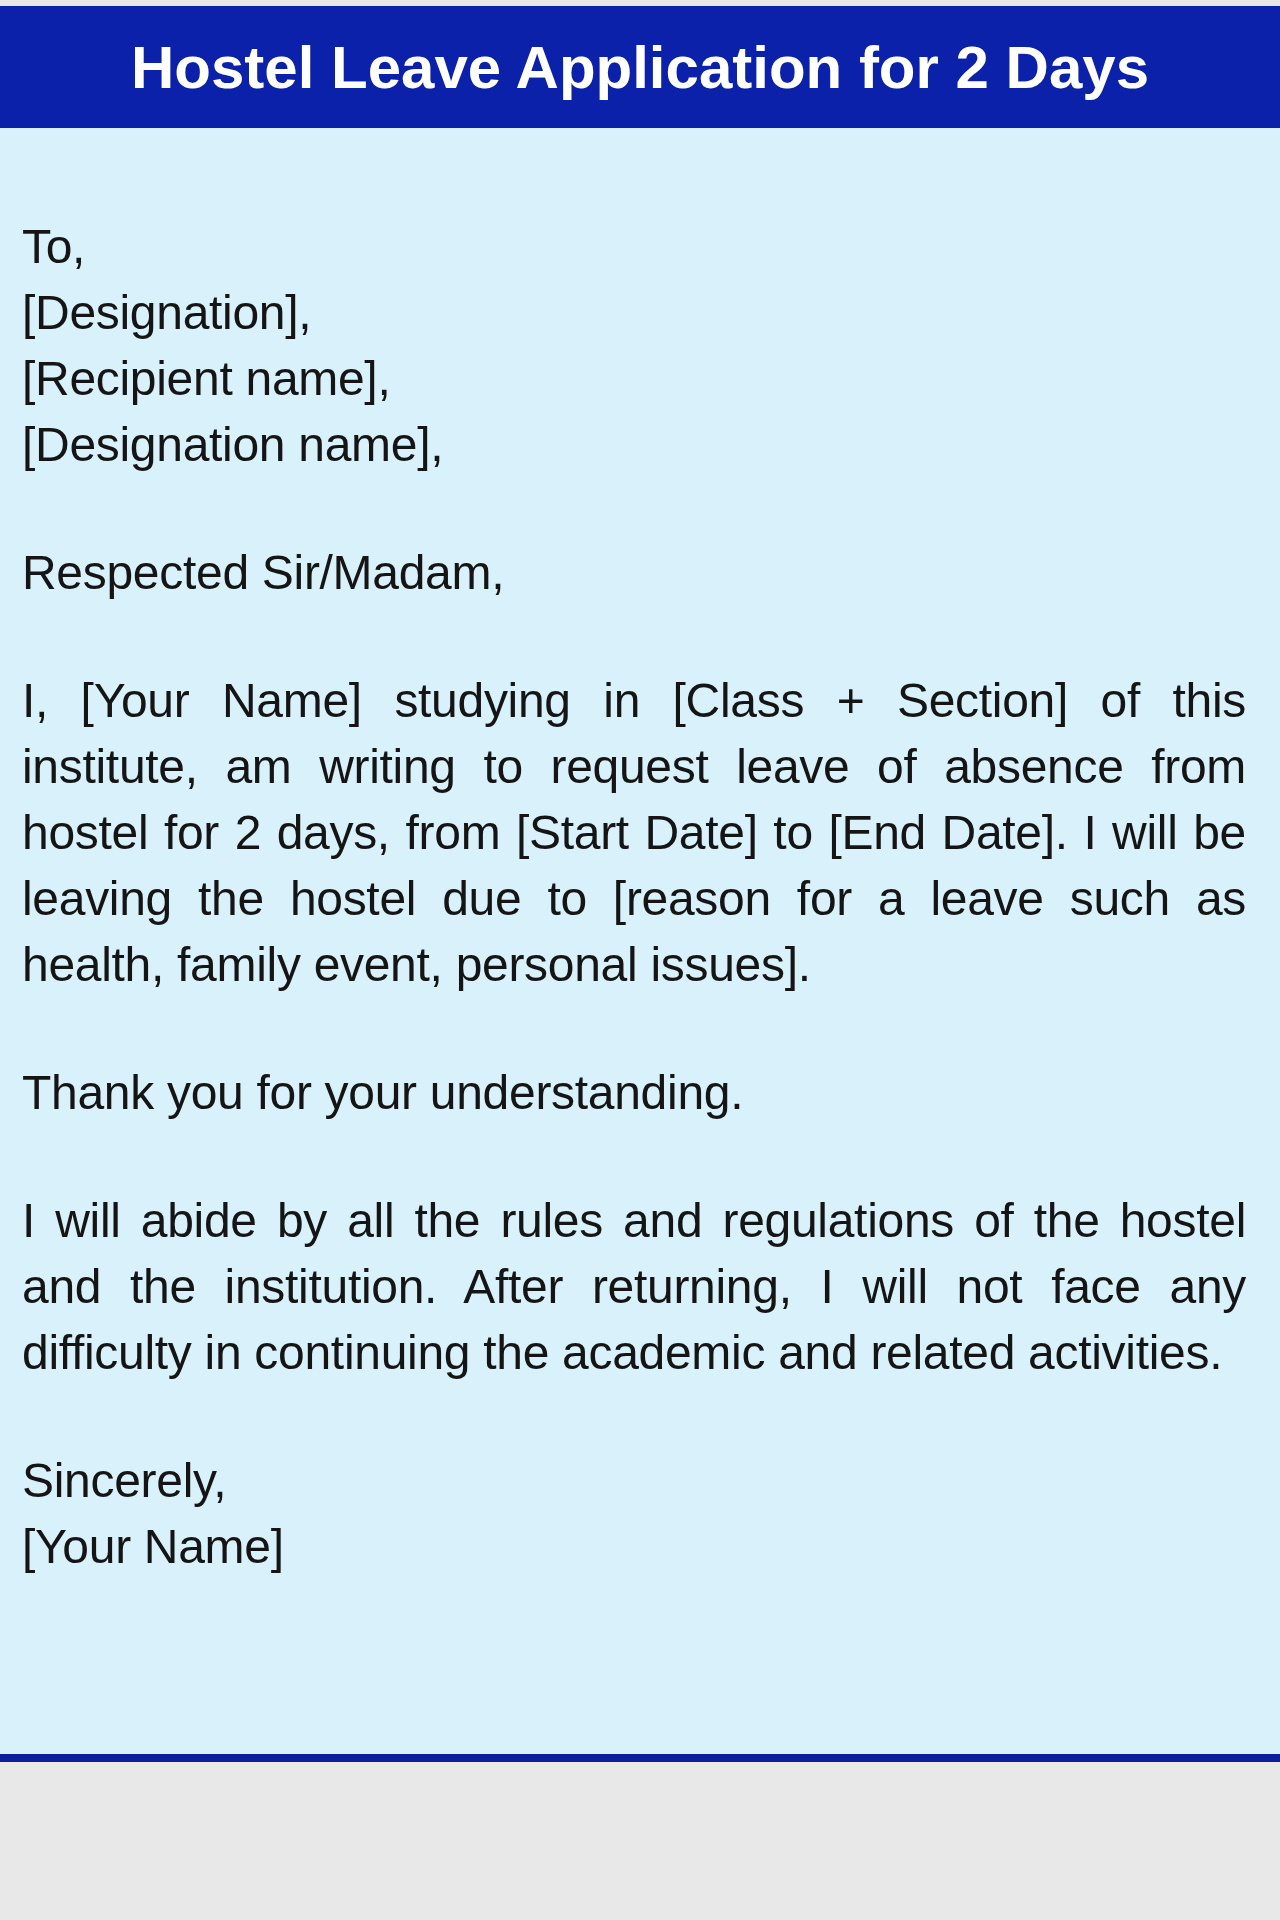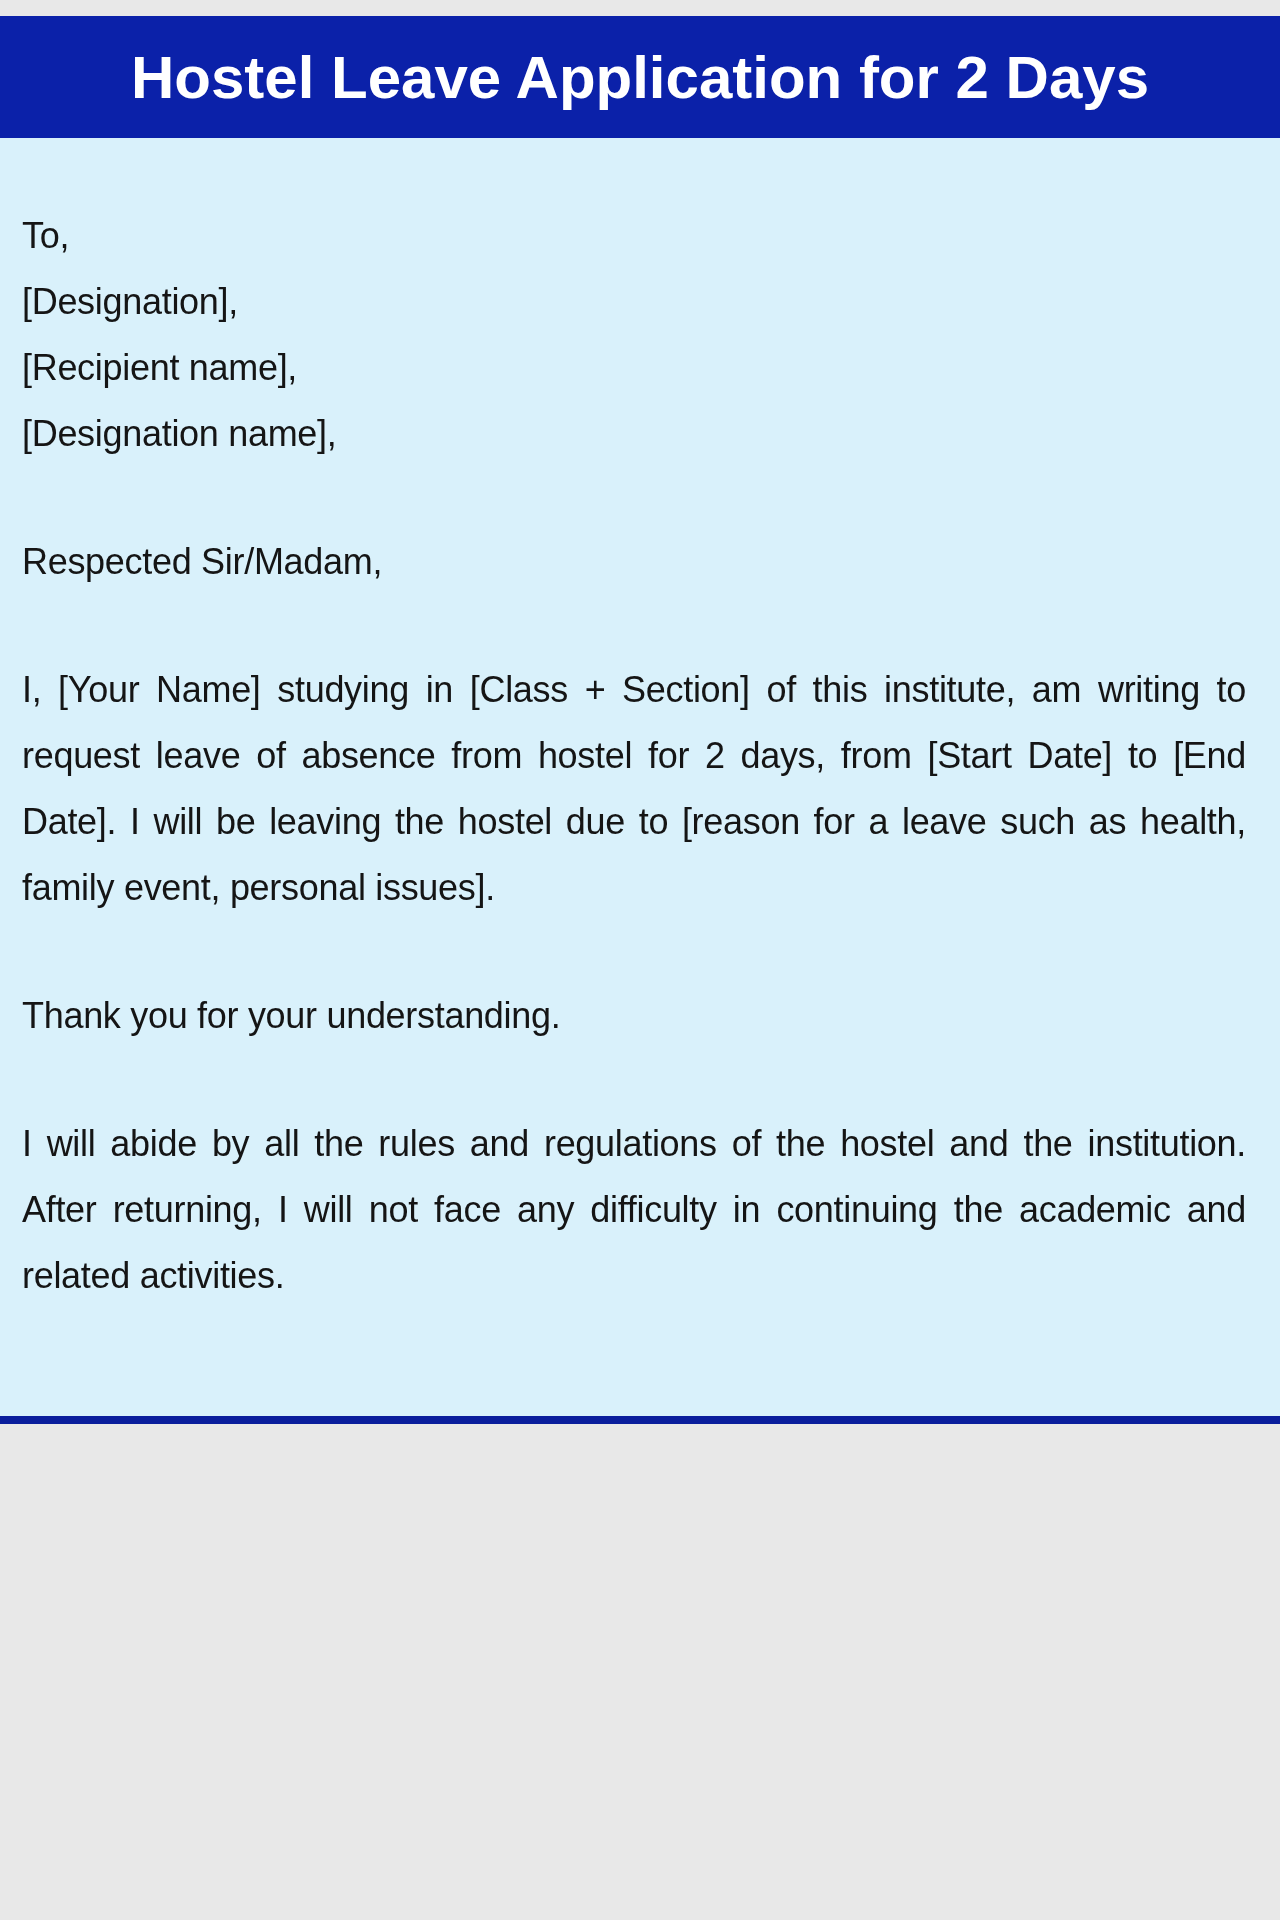--- a/index.html
+++ b/index.html
@@ -9,40 +9,40 @@
     --title_color:#FFFFFF;
     --brand_navy:#0B2DA2;
     --brand_blue:#16309F;
     --brand_dark:#1E1E21;
     --bottom_bar:#0A1E9C;
   }
   *{margin:0;padding:0;box-sizing:border-box;}
   html,body{background:#e8e8e8;}
   .page{
     position:relative;
-    width:1280px;height:1408px;
-    margin:16px auto;
+    width:1280px;height:1756px;
+    margin:6px auto;
     background:var(--page_bg,#D9F1FB);
     overflow:hidden;
     font-family:"Liberation Sans","DejaVu Sans",sans-serif;
     color:var(--text_color,#151515);
   }
   .titlebar{
     position:absolute;top:0;left:0;right:0;height:122px;
     background:var(--header_bg,#0B21A9);
     display:flex;align-items:center;justify-content:center;
   }
   .titlebar h1{
     font-size:60px;font-weight:bold;color:var(--title_color,#fff);
     letter-spacing:0px;white-space:nowrap;
   }
   .letter{
     position:absolute;top:122px;left:0;right:0;
-    padding:65px 34px 0 22px;
-    font-size:36px;line-height:66px;
+    padding:86px 34px 0 22px;
+    font-size:48px;line-height:66px;
     letter-spacing:-0.3px;
   }
   .block{margin:0 0 62px 0;}
   .block .line{display:block;}
   .justify{text-align:justify;text-justify:inter-word;}
   .brand{
     position:absolute;top:1834px;right:30px;height:52px;
     display:flex;align-items:center;gap:13px;
   }
   .brand svg{display:block;}
@@ -78,20 +78,24 @@
     <p class="block">
       <span class="line">Respected Sir/Madam,</span>
     </p>
 
     <p class="block justify">I, [Your Name] studying in [Class + Section] of this institute, am writing to request leave of absence from hostel for 2 days, from [Start Date] to [End Date]. I will be leaving the hostel due to [reason for a leave such as health, family event, personal issues].</p>
 
     <p class="block">Thank you for your understanding.</p>
 
     <p class="block justify">I will abide by all the rules and regulations of the hostel and the institution. After returning, I will not face any difficulty in continuing the academic and related activities.</p>
 
+    <p class="block">
+      <span class="line">Sincerely,</span>
+      <span class="line">[Your Name]</span>
+    </p>
 
   </main>
 
   <div class="brand">
     <span>
       <svg width="48" height="48" viewBox="0 0 48 48" aria-hidden="true">
         <circle cx="24" cy="24" r="24" fill="#0B2DA2"></circle>
         <path d="M15 14 a3 3 0 0 1 3 -3 h10 l7 7 v15 a3 3 0 0 1 -3 3 h-14 a3 3 0 0 1 -3 -3 z" fill="#FFFFFF"></path>
         <path d="M28 11 l7 7 h-7 z" fill="#0B2DA2"></path>
         <rect x="19.5" y="22.5" width="11" height="3" rx="1.2" fill="#0B2DA2"></rect>

